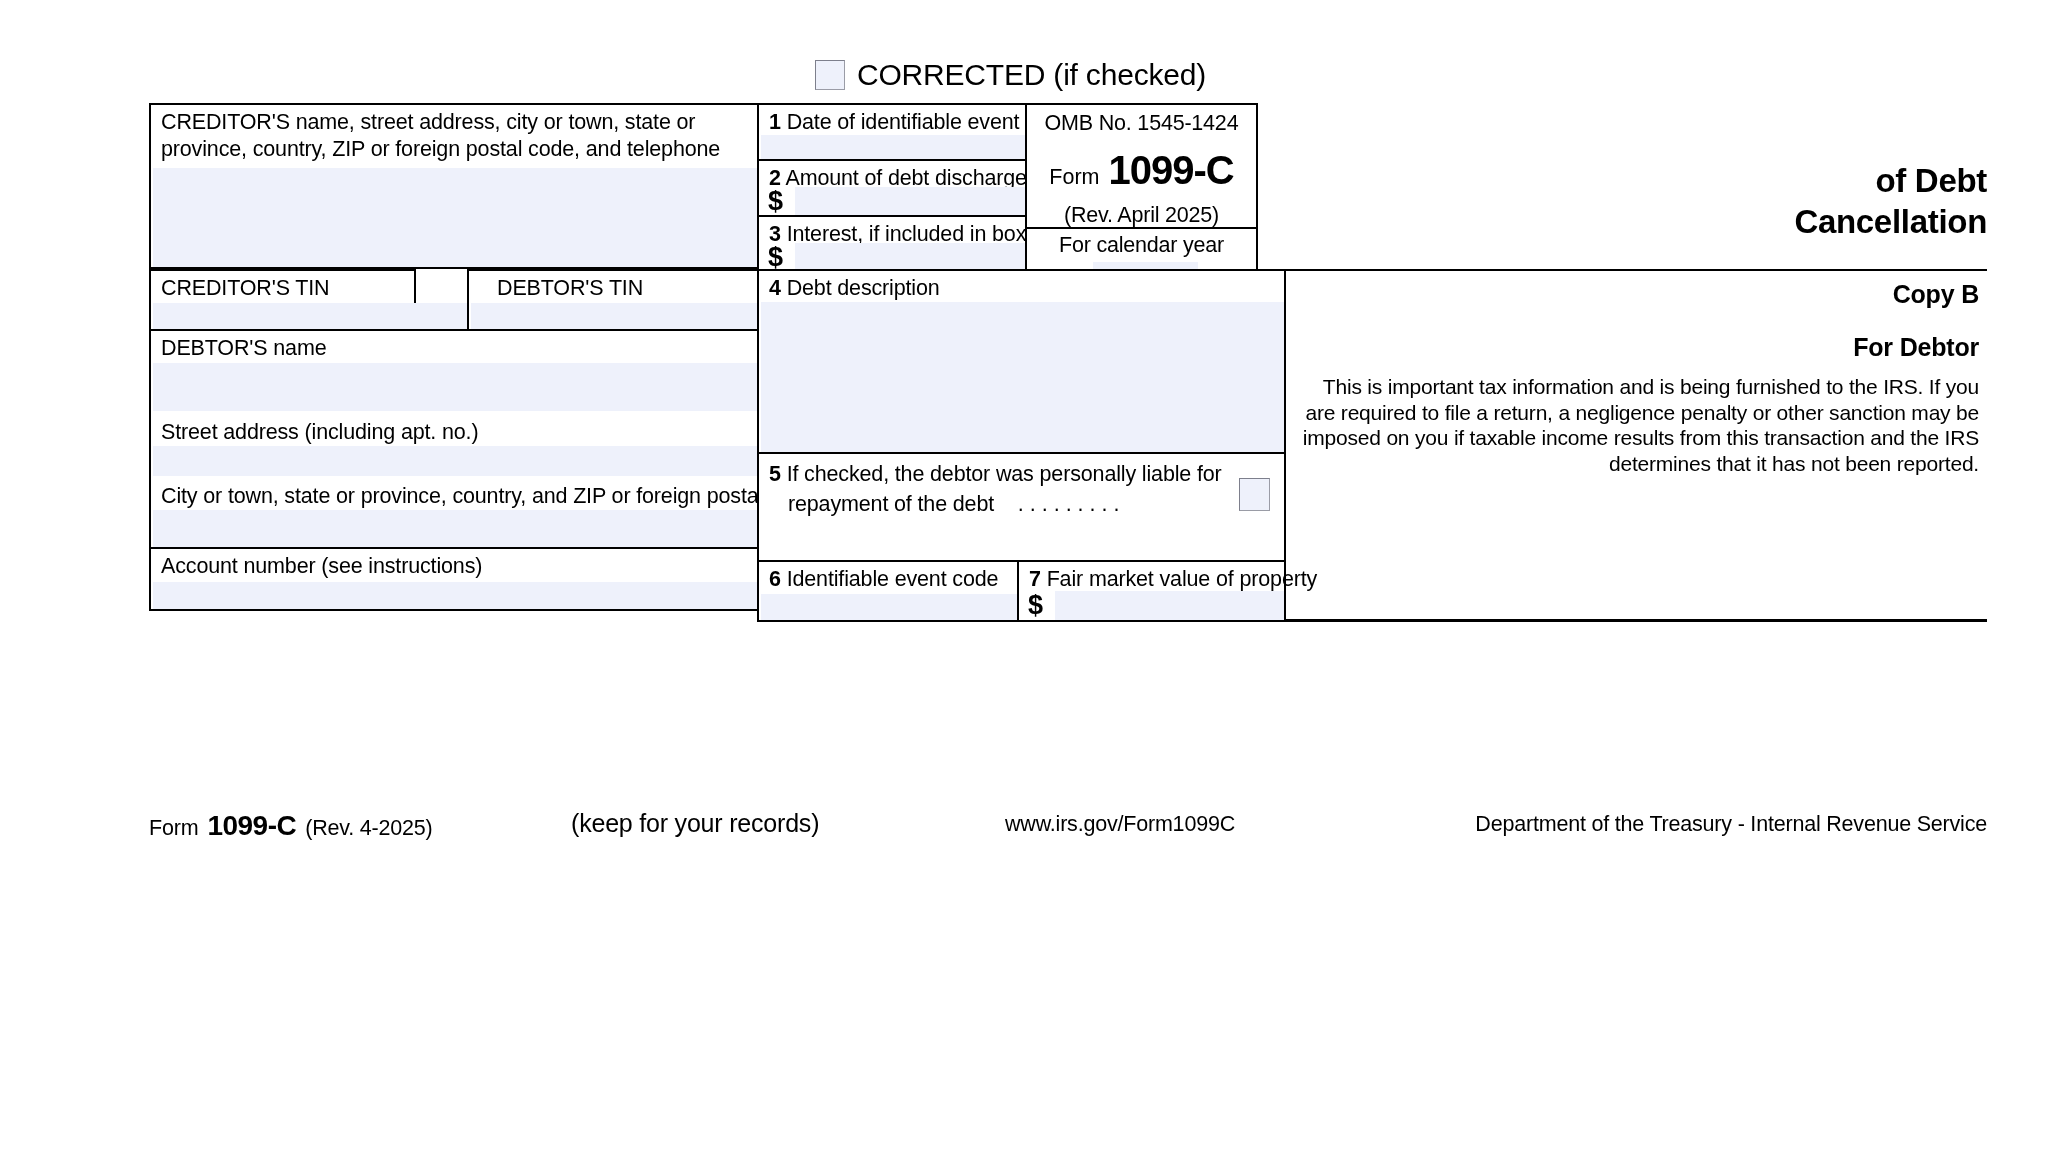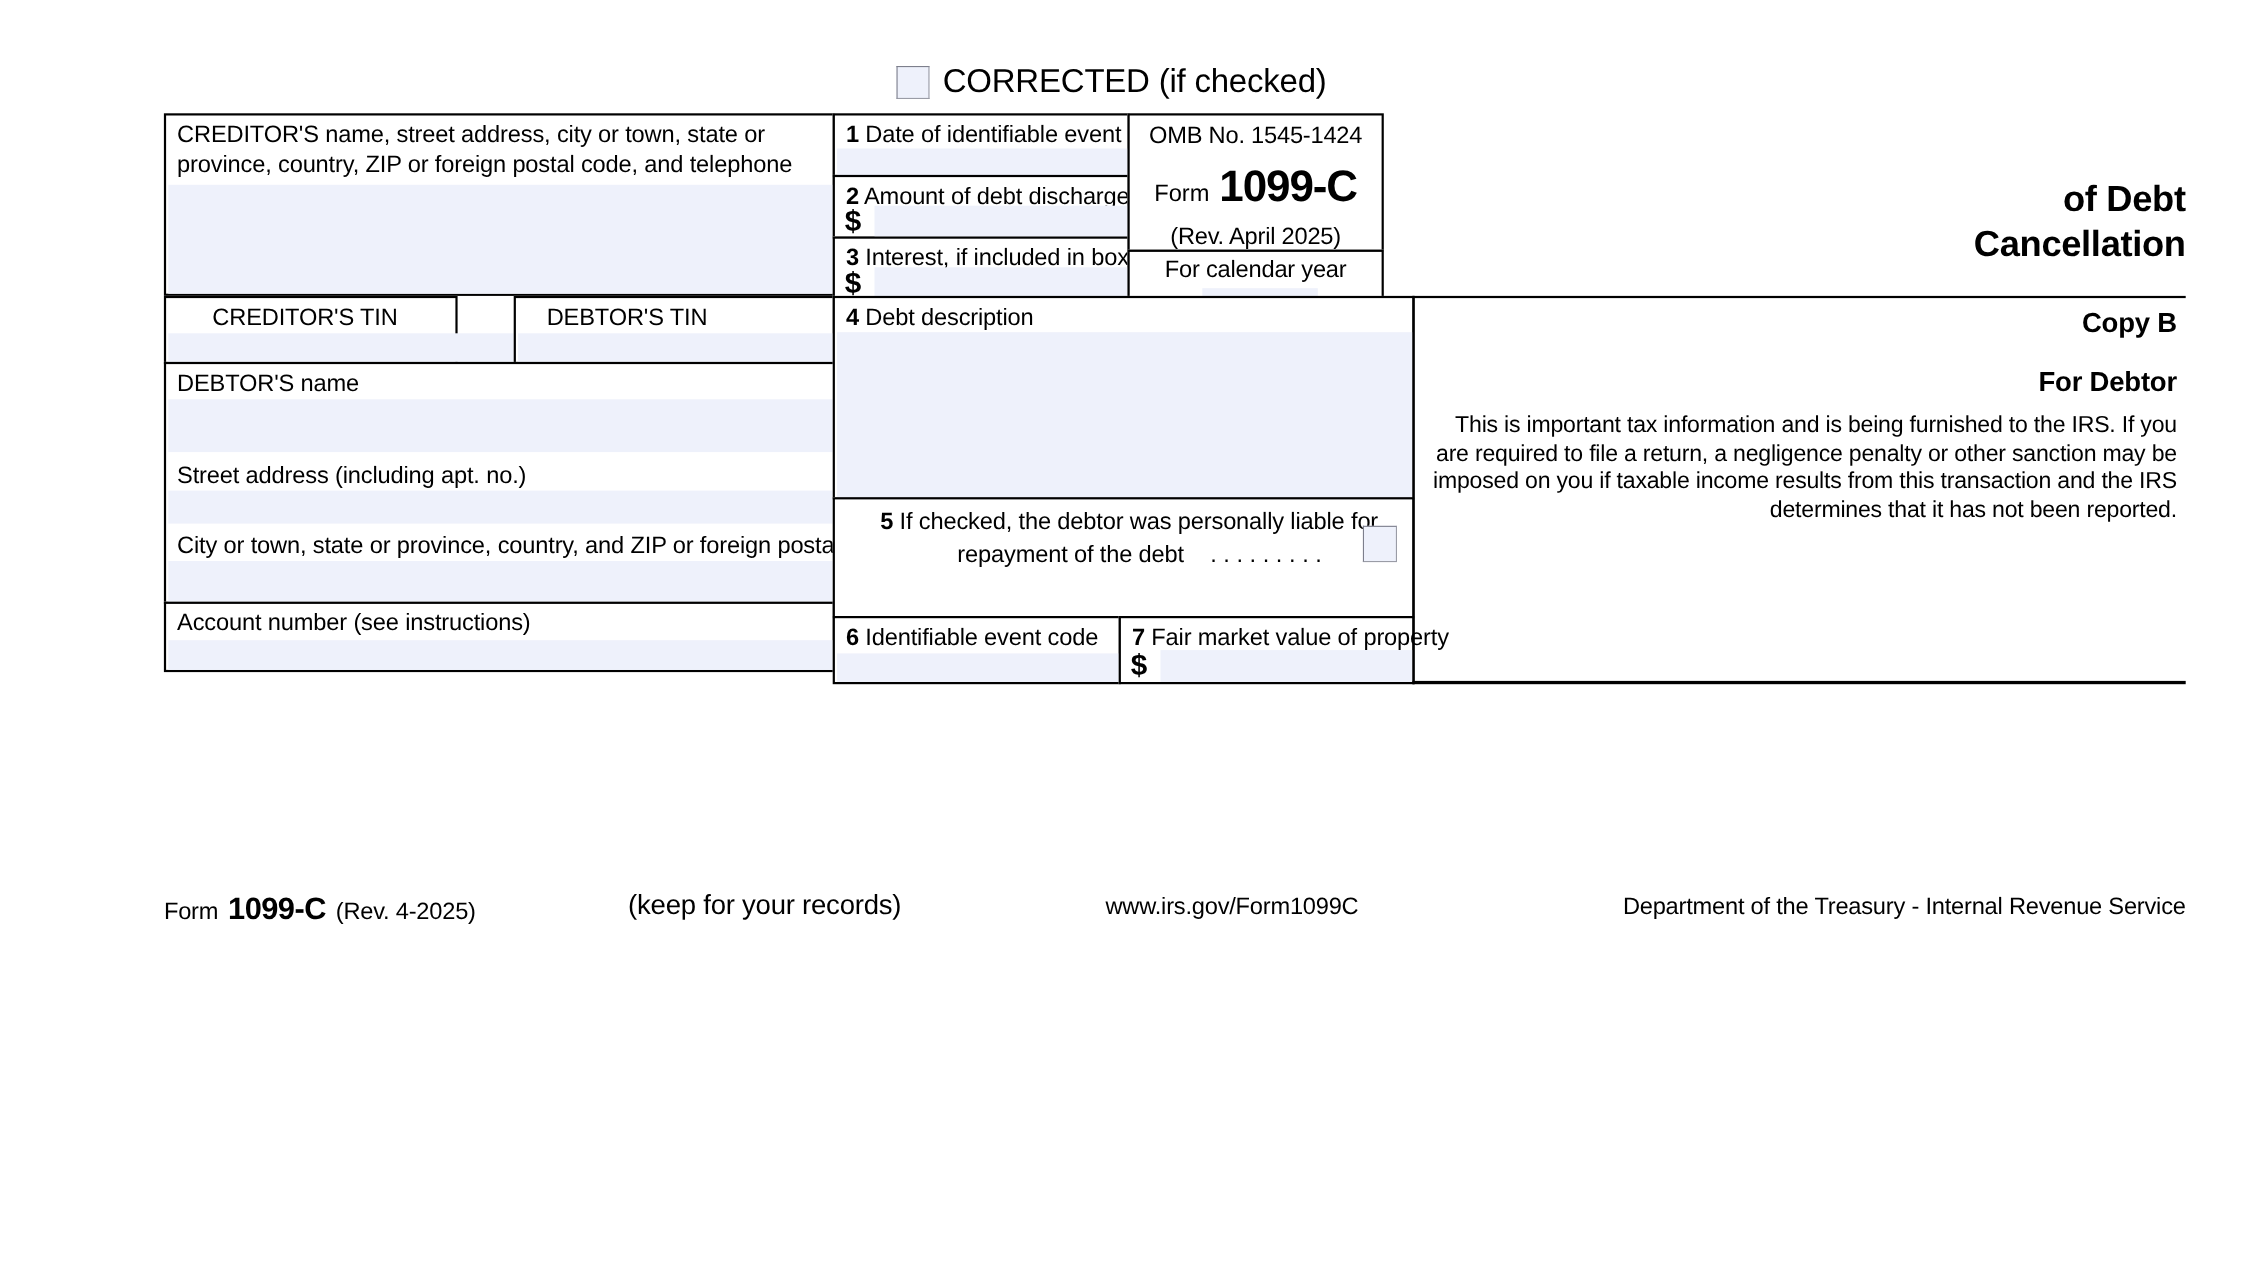--- a/index.html
+++ b/index.html
@@ -190,21 +190,21 @@
     <div class="cell blk" style="left:876px;top:124px;width:233px;height:46px;">
       <div class="calyear-label" style="margin-top:4px;">For calendar year</div>
       <div class="calyear-fill"></div>
     </div>
 
     <div class="bigtitle">
       <div>of Debt</div>
       <div>Cancellation</div>
     </div>
 
-    <div class="cell blk" style="left:0;top:166px;width:267px;height:62px;padding-left:32px;">
+    <div class="cell blk" style="left:0;top:166px;width:267px;height:62px;">
       <div class="lbl">CREDITOR'S TIN</div>
       <div class="fill" style="left:2px;top:32px;width:314px;height:26px;"></div>
     </div>
 
     <div class="cell blk" style="left:318px;top:166px;width:292px;height:62px;padding-left:18px;">
       <div class="lbl">DEBTOR'S TIN</div>
       <div class="fill" style="left:2px;top:32px;width:286px;height:26px;"></div>
     </div>
 
     <div class="cell blk" style="left:0;top:226px;width:668px;height:220px;">
@@ -225,21 +225,21 @@
     </div>
 
     <div class="cell blk" style="left:608px;top:166px;width:529px;height:185px;">
       <div class="lbl">
         <span class="boxnum">4</span>
         <span>Debt description</span>
       </div>
       <div class="fill" style="left:2px;top:31px;width:523px;height:150px;"></div>
     </div>
 
-    <div class="cell blk" style="left:608px;top:349px;width:529px;height:110px;text-align:center;">
+    <div class="cell blk" style="left:608px;top:349px;width:529px;height:110px;">
       <div class="b5-text" style="padding:5px 0 0 10px;">
         <div>
           <span class="boxnum">5</span>
           <span>If checked, the debtor was personally liable for</span>
         </div>
         <div class="b5-indent">
           <span>repayment of the debt</span>
           <span class="dots" style="padding-left:18px;">.    .    .    .    .    .    .    .    .</span>
         </div>
       </div>

